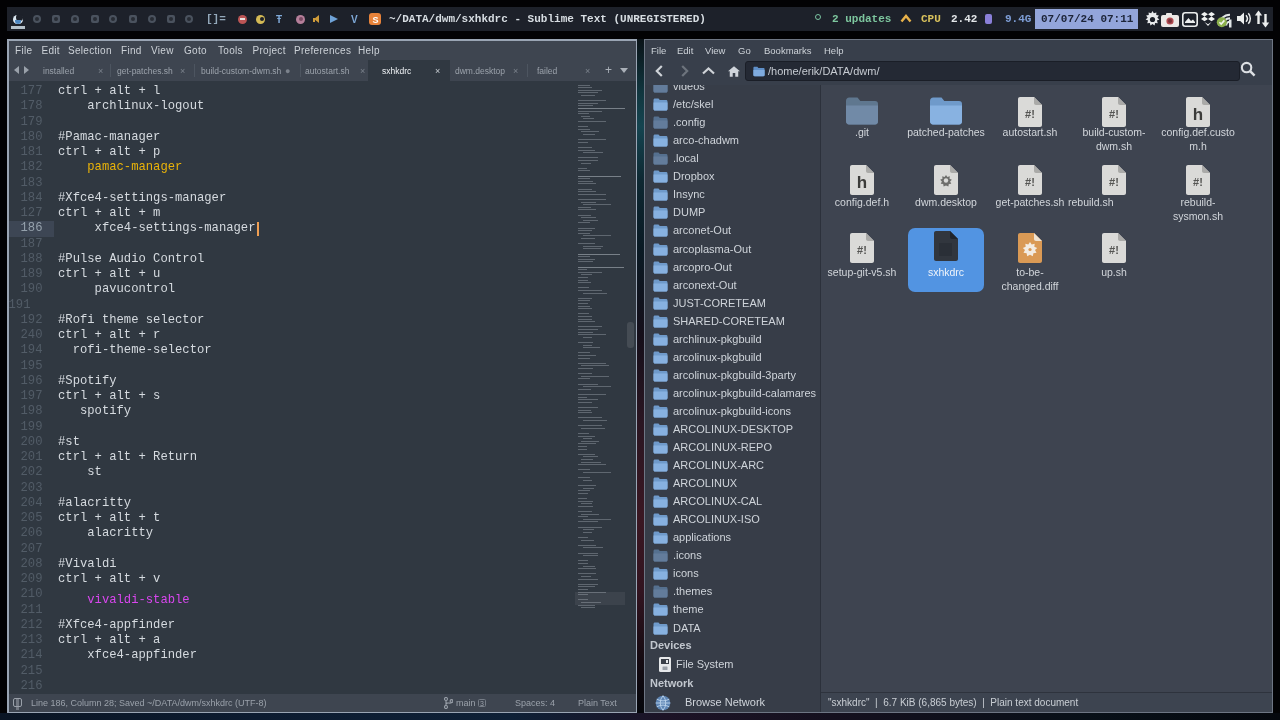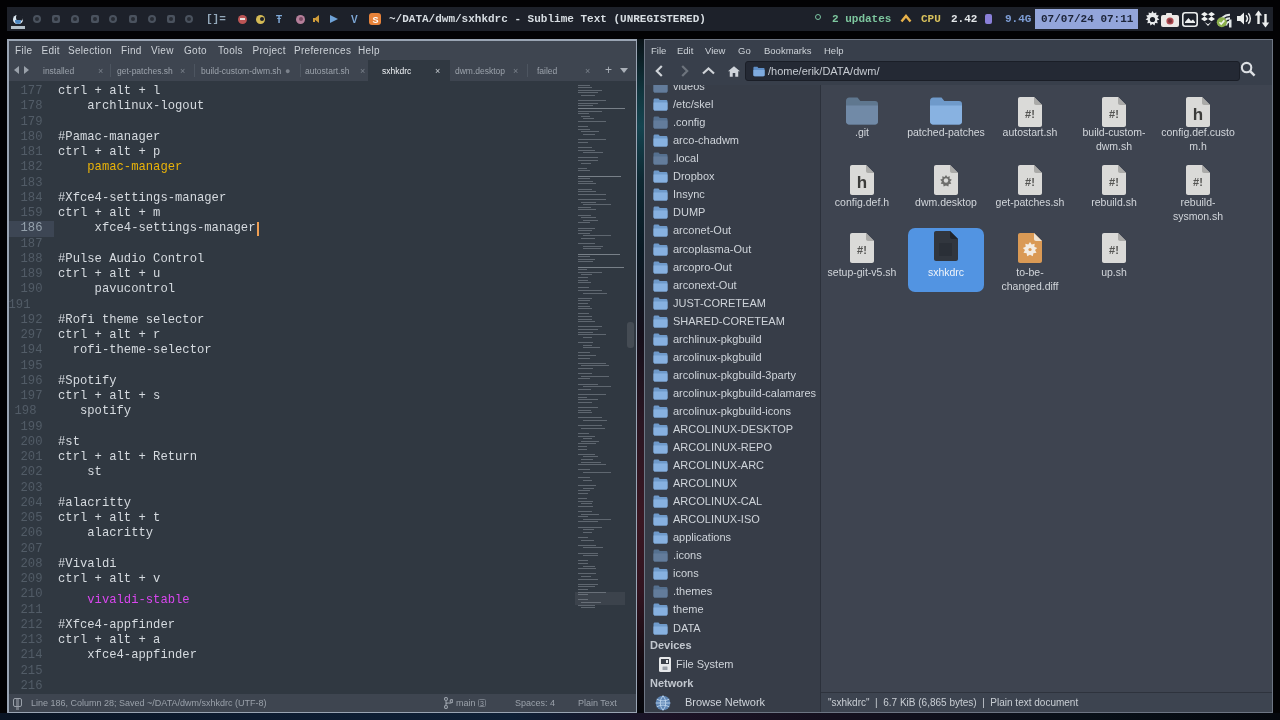--- a/index.html
+++ b/index.html
@@ -141,45 +141,45 @@
 <div style="position:absolute;left:8.5px;top:114.5px;font:12.2px/15.25px 'Liberation Mono';color:#525c67;white-space:pre;width:34px;text-align:right">179</div>
 <div style="position:absolute;left:8.5px;top:129.75px;font:12.2px/15.25px 'Liberation Mono';color:#525c67;white-space:pre;width:34px;text-align:right">180</div>
 <div style="position:absolute;left:58px;top:129.75px;font:12.2px/15.25px 'Liberation Mono';color:#d6dbe0;white-space:pre;">#Pamac-manager</div>
 <div style="position:absolute;left:8.5px;top:145.0px;font:12.2px/15.25px 'Liberation Mono';color:#525c67;white-space:pre;width:34px;text-align:right">181</div>
 <div style="position:absolute;left:58px;top:145.0px;font:12.2px/15.25px 'Liberation Mono';color:#d6dbe0;white-space:pre;">ctrl + alt + p</div>
 <div style="position:absolute;left:8.5px;top:160.25px;font:12.2px/15.25px 'Liberation Mono';color:#525c67;white-space:pre;width:34px;text-align:right">182</div>
 <div style="position:absolute;left:58px;top:160.25px;font:12.2px/15.25px 'Liberation Mono';color:#eab308;white-space:pre;">    pamac-manager</div>
 <div style="position:absolute;left:8.5px;top:175.5px;font:12.2px/15.25px 'Liberation Mono';color:#525c67;white-space:pre;width:34px;text-align:right">183</div>
 <div style="position:absolute;left:8.5px;top:190.75px;font:12.2px/15.25px 'Liberation Mono';color:#525c67;white-space:pre;width:34px;text-align:right">184</div>
 <div style="position:absolute;left:58px;top:190.75px;font:12.2px/15.25px 'Liberation Mono';color:#d6dbe0;white-space:pre;">#Xfce4-settings-manager</div>
-<div style="position:absolute;left:8.5px;top:206.0px;font:12.2px/15.25px 'Liberation Mono';color:#525c67;white-space:pre;width:34px;text-align:right">159</div>
+<div style="position:absolute;left:8.5px;top:206.0px;font:12.2px/15.25px 'Liberation Mono';color:#525c67;white-space:pre;width:34px;text-align:right">127</div>
 <div style="position:absolute;left:58px;top:206.0px;font:12.2px/15.25px 'Liberation Mono';color:#d6dbe0;white-space:pre;">ctrl + alt + m</div>
 <div style="position:absolute;left:8.5px;top:221.25px;width:45.5px;height:15.25px;background:#3d4654;"></div>
 <div style="position:absolute;left:8.5px;top:221.25px;font:12.2px/15.25px 'Liberation Mono';color:#95a1ac;white-space:pre;width:34px;text-align:right">186</div>
 <div style="position:absolute;left:58px;top:221.25px;font:12.2px/15.25px 'Liberation Mono';color:#d6dbe0;white-space:pre;">     xfce4-settings-manager</div>
 <div style="position:absolute;left:8.5px;top:236.5px;font:12.2px/15.25px 'Liberation Mono';color:#525c67;white-space:pre;width:34px;text-align:right">187</div>
 <div style="position:absolute;left:8.5px;top:251.75px;font:12.2px/15.25px 'Liberation Mono';color:#525c67;white-space:pre;width:34px;text-align:right">188</div>
 <div style="position:absolute;left:58px;top:251.75px;font:12.2px/15.25px 'Liberation Mono';color:#d6dbe0;white-space:pre;">#Pulse Audio Control</div>
 <div style="position:absolute;left:8.5px;top:267.0px;font:12.2px/15.25px 'Liberation Mono';color:#525c67;white-space:pre;width:34px;text-align:right">189</div>
 <div style="position:absolute;left:58px;top:267.0px;font:12.2px/15.25px 'Liberation Mono';color:#d6dbe0;white-space:pre;">ctrl + alt + u</div>
 <div style="position:absolute;left:8.5px;top:282.25px;font:12.2px/15.25px 'Liberation Mono';color:#525c67;white-space:pre;width:34px;text-align:right">190</div>
 <div style="position:absolute;left:58px;top:282.25px;font:12.2px/15.25px 'Liberation Mono';color:#d6dbe0;white-space:pre;">     pavucontrol</div>
 <div style="position:absolute;left:8.5px;top:297.5px;font:12.2px/15.25px 'Liberation Mono';color:#525c67;white-space:pre;width:34px;text-align:left">191</div>
 <div style="position:absolute;left:8.5px;top:312.75px;font:12.2px/15.25px 'Liberation Mono';color:#525c67;white-space:pre;width:34px;text-align:right">192</div>
 <div style="position:absolute;left:58px;top:312.75px;font:12.2px/15.25px 'Liberation Mono';color:#d6dbe0;white-space:pre;">#Rofi theme selector</div>
-<div style="position:absolute;left:8.5px;top:328.0px;font:12.2px/15.25px 'Liberation Mono';color:#525c67;white-space:pre;width:34px;text-align:right">297</div>
+<div style="position:absolute;left:8.5px;top:328.0px;font:12.2px/15.25px 'Liberation Mono';color:#525c67;white-space:pre;width:34px;text-align:right">240</div>
 <div style="position:absolute;left:58px;top:328.0px;font:12.2px/15.25px 'Liberation Mono';color:#d6dbe0;white-space:pre;">ctrl + alt + r</div>
 <div style="position:absolute;left:8.5px;top:343.25px;font:12.2px/15.25px 'Liberation Mono';color:#525c67;white-space:pre;width:34px;text-align:right">194</div>
 <div style="position:absolute;left:58px;top:343.25px;font:12.2px/15.25px 'Liberation Mono';color:#d6dbe0;white-space:pre;">  rofi-theme-selector</div>
 <div style="position:absolute;left:8.5px;top:358.5px;font:12.2px/15.25px 'Liberation Mono';color:#525c67;white-space:pre;width:34px;text-align:right">195</div>
 <div style="position:absolute;left:8.5px;top:373.75px;font:12.2px/15.25px 'Liberation Mono';color:#525c67;white-space:pre;width:34px;text-align:right">196</div>
 <div style="position:absolute;left:58px;top:373.75px;font:12.2px/15.25px 'Liberation Mono';color:#d6dbe0;white-space:pre;">#Spotify</div>
 <div style="position:absolute;left:8.5px;top:389.0px;font:12.2px/15.25px 'Liberation Mono';color:#525c67;white-space:pre;width:34px;text-align:right">197</div>
 <div style="position:absolute;left:58px;top:389.0px;font:12.2px/15.25px 'Liberation Mono';color:#d6dbe0;white-space:pre;">ctrl + alt + s</div>
-<div style="position:absolute;left:8.5px;top:404.25px;font:12.2px/15.25px 'Liberation Mono';color:#525c67;white-space:pre;width:34px;text-align:center">198</div>
+<div style="position:absolute;left:8.5px;top:404.25px;font:12.2px/15.25px 'Liberation Mono';color:#525c67;white-space:pre;width:34px;text-align:right">198</div>
 <div style="position:absolute;left:58px;top:404.25px;font:12.2px/15.25px 'Liberation Mono';color:#d6dbe0;white-space:pre;">   spotify</div>
 <div style="position:absolute;left:8.5px;top:419.5px;font:12.2px/15.25px 'Liberation Mono';color:#525c67;white-space:pre;width:34px;text-align:right">199</div>
 <div style="position:absolute;left:8.5px;top:434.75px;font:12.2px/15.25px 'Liberation Mono';color:#525c67;white-space:pre;width:34px;text-align:right">200</div>
 <div style="position:absolute;left:58px;top:434.75px;font:12.2px/15.25px 'Liberation Mono';color:#d6dbe0;white-space:pre;">#st</div>
 <div style="position:absolute;left:8.5px;top:450.0px;font:12.2px/15.25px 'Liberation Mono';color:#525c67;white-space:pre;width:34px;text-align:right">201</div>
 <div style="position:absolute;left:58px;top:450.0px;font:12.2px/15.25px 'Liberation Mono';color:#d6dbe0;white-space:pre;">ctrl + alt + Return</div>
 <div style="position:absolute;left:8.5px;top:465.25px;font:12.2px/15.25px 'Liberation Mono';color:#525c67;white-space:pre;width:34px;text-align:right">202</div>
 <div style="position:absolute;left:58px;top:465.25px;font:12.2px/15.25px 'Liberation Mono';color:#d6dbe0;white-space:pre;">    st</div>
 <div style="position:absolute;left:8.5px;top:480.5px;font:12.2px/15.25px 'Liberation Mono';color:#525c67;white-space:pre;width:34px;text-align:right">203</div>
 <div style="position:absolute;left:8.5px;top:495.75px;font:12.2px/15.25px 'Liberation Mono';color:#525c67;white-space:pre;width:34px;text-align:right">204</div>
@@ -634,21 +634,21 @@
       <path d="M1 3 C1 1.9 1.9 1 3 1 H17 L25 9 V29 C25 30.1 24.1 31 23 31 H3 C1.9 31 1 30.1 1 29 Z" fill="#dadad8"></path>
       <path d="M17 1 L25 9 H19 C17.9 9 17 8.1 17 7 Z" fill="#aaaaa8"></path>
       <text x="13" y="22" font-family="Liberation Sans" font-size="11" font-weight="bold" fill="#555553" text-anchor="middle">#!</text>
     </svg></div>
 <div style="position:absolute;left:984px;top:194.5px;font:10.5px/14.5px 'Liberation Sans';color:#d2d6db;white-space:pre;width:92px;text-align:center;white-space:normal">get-patches.sh</div>
 <div style="position:absolute;left:1101px;top:164px;"><svg width="26" height="32" viewBox="0 0 26 32">
       <path d="M1 3 C1 1.9 1.9 1 3 1 H17 L25 9 V29 C25 30.1 24.1 31 23 31 H3 C1.9 31 1 30.1 1 29 Z" fill="#dadad8"></path>
       <path d="M17 1 L25 9 H19 C17.9 9 17 8.1 17 7 Z" fill="#aaaaa8"></path>
       <text x="13" y="22" font-family="Liberation Sans" font-size="11" font-weight="bold" fill="#555553" text-anchor="middle">#!</text>
     </svg></div>
-<div style="position:absolute;left:1068px;top:194.5px;font:10.5px/14.5px 'Liberation Sans';color:#d2d6db;white-space:pre;width:92px;text-align:center;white-space:normal">rebuild.sh</div>
+<div style="position:absolute;left:1068px;top:194.5px;font:10.5px/14.5px 'Liberation Sans';color:#d2d6db;white-space:pre;width:92px;text-align:left;white-space:normal">rebuild.sh</div>
 <div style="position:absolute;left:1185px;top:164px;"><svg width="26" height="32" viewBox="0 0 26 32">
       <path d="M1 3 C1 1.9 1.9 1 3 1 H17 L25 9 V29 C25 30.1 24.1 31 23 31 H3 C1.9 31 1 30.1 1 29 Z" fill="#dadad8"></path>
       <path d="M17 1 L25 9 H19 C17.9 9 17 8.1 17 7 Z" fill="#aaaaa8"></path>
       <text x="13" y="22" font-family="Liberation Sans" font-size="11" font-weight="bold" fill="#555553" text-anchor="middle">#!</text>
     </svg></div>
 <div style="position:absolute;left:1152px;top:194.5px;font:10.5px/14.5px 'Liberation Sans';color:#d2d6db;white-space:pre;width:92px;text-align:center;white-space:normal">rebuild-<br>sysmon.sh</div>
 <div style="position:absolute;left:849px;top:232px;"><svg width="26" height="32" viewBox="0 0 26 32">
       <path d="M1 3 C1 1.9 1.9 1 3 1 H17 L25 9 V29 C25 30.1 24.1 31 23 31 H3 C1.9 31 1 30.1 1 29 Z" fill="#dadad8"></path>
       <path d="M17 1 L25 9 H19 C17.9 9 17 8.1 17 7 Z" fill="#aaaaa8"></path>
       <text x="13" y="22" font-family="Liberation Sans" font-size="11" font-weight="bold" fill="#555553" text-anchor="middle">#!</text>

